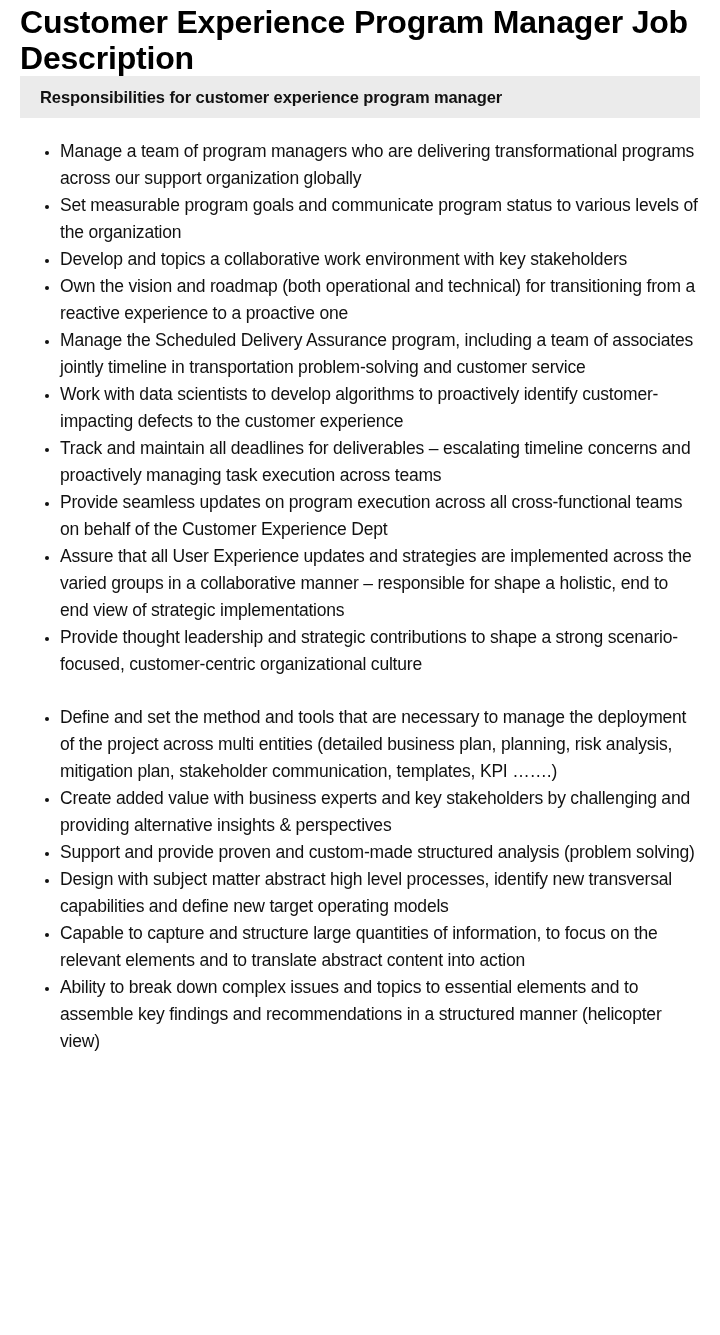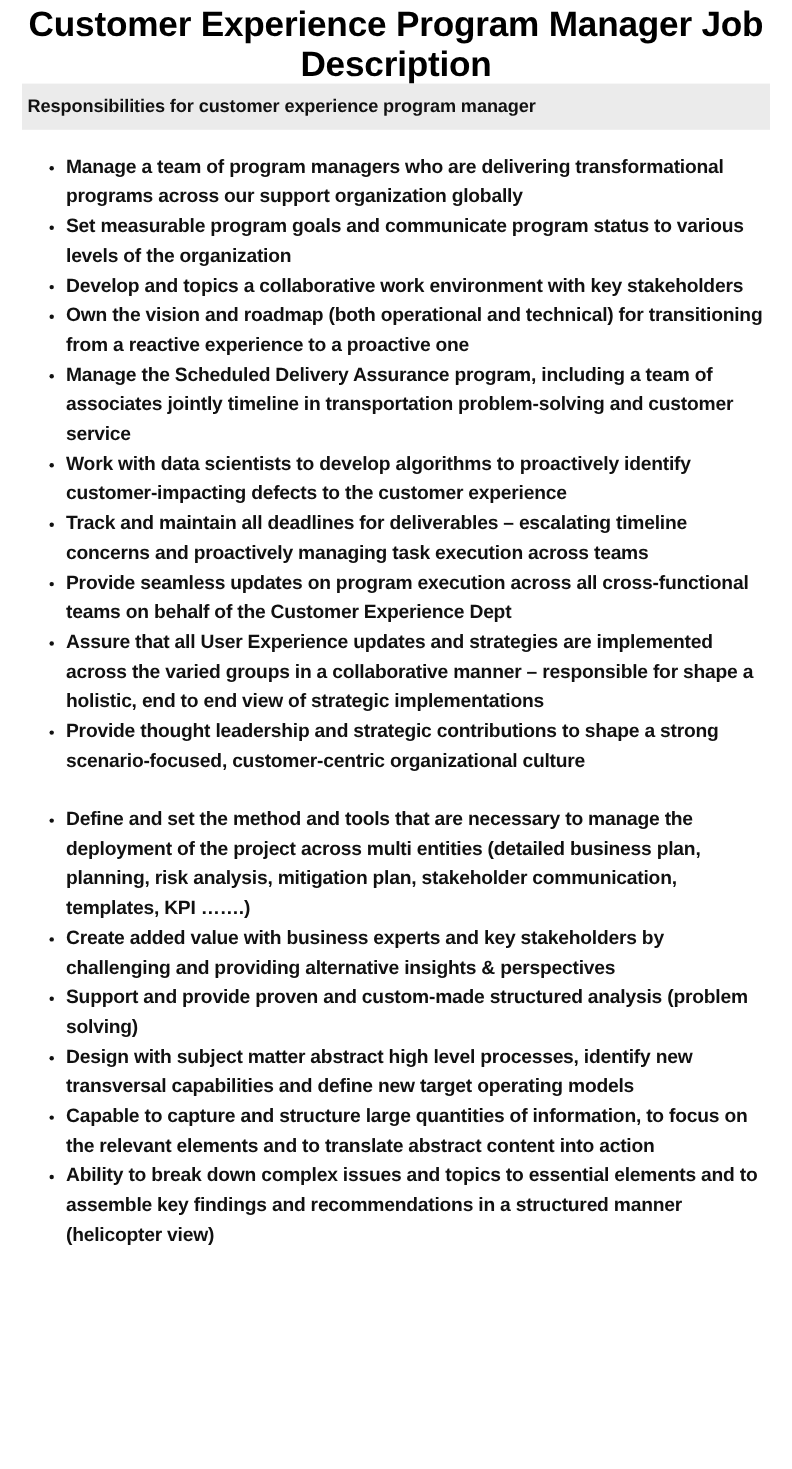--- a/index.html
+++ b/index.html
@@ -10,47 +10,46 @@
     font-family: "Liberation Sans", sans-serif;
     color: #111111;
   }
   .page { padding: 0 20px 0 20px; }
   h1 {
     margin: 0;
     padding-top: 4px;
     font-size: 32px;
     line-height: 36px;
     font-weight: bold;
-    text-align: center;
     letter-spacing: -0.2px;
     color: #000000;
   }
   .intro {
     margin: 20px 0 18px 0;
     font-size: 17.5px;
     line-height: 27px;
     letter-spacing: -0.15px;
   }
   .section-header {
     background: #ebebeb;
-    padding: 0 5px;
+    padding: 0 20px;
     height: 42px;
     line-height: 42px;
     font-size: 16.5px;
     font-weight: bold;
     letter-spacing: -0.1px;
   }
   ul {
     margin: 20px 0 26px 0;
     padding-left: 40px;
     font-size: 17.5px;
     line-height: 27px;
     letter-spacing: -0.2px;
   }
-  ul li { margin: 0; padding: 0; font-weight: bold; }
+  ul li { margin: 0; padding: 0; }
   ul li::marker { font-size: 14px; }
 </style>
 </head>
 <body>
 
 <div class="page">
   <h1>Customer Experience Program Manager Job Description</h1>
 
 
   <div class="section-header">Responsibilities for customer experience program manager</div>

